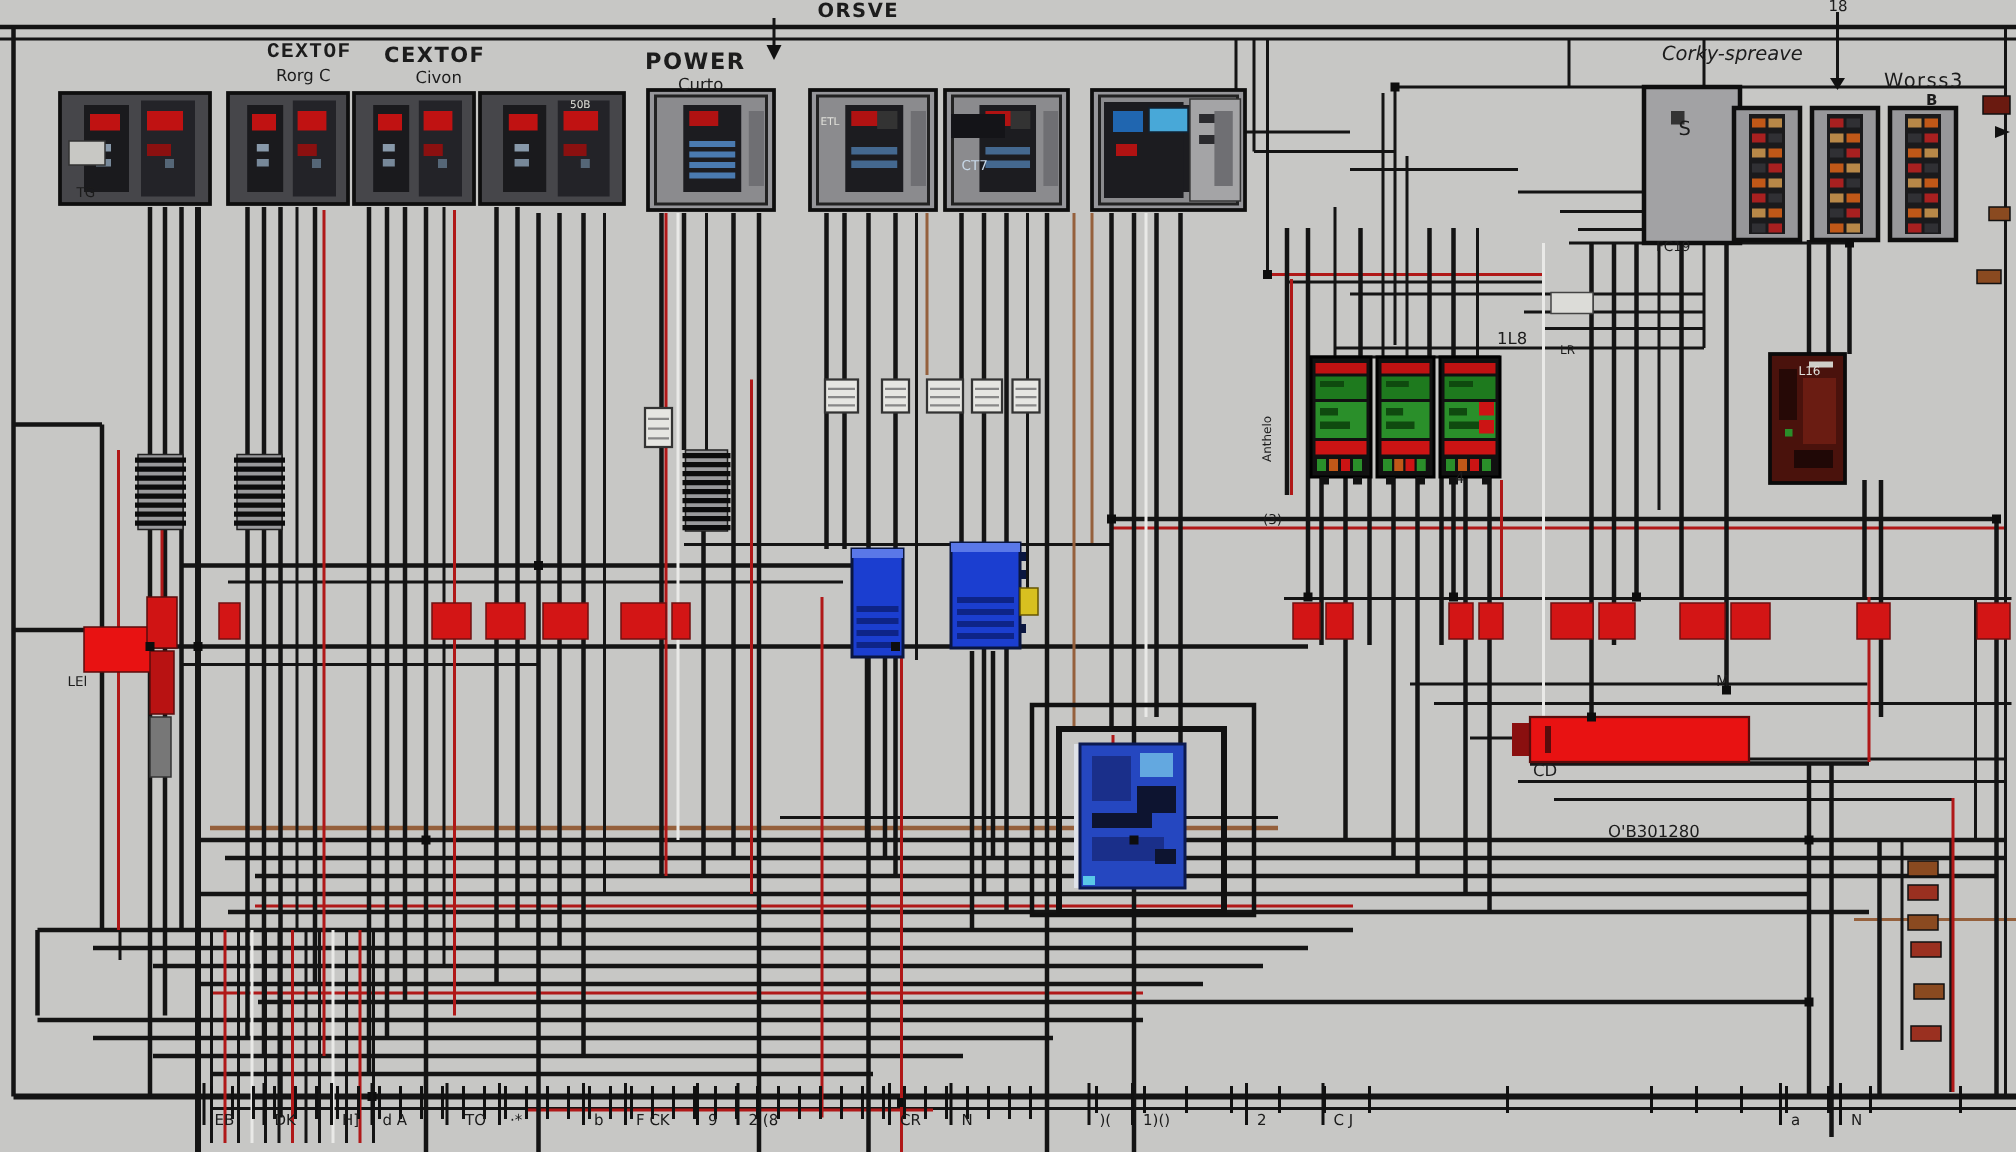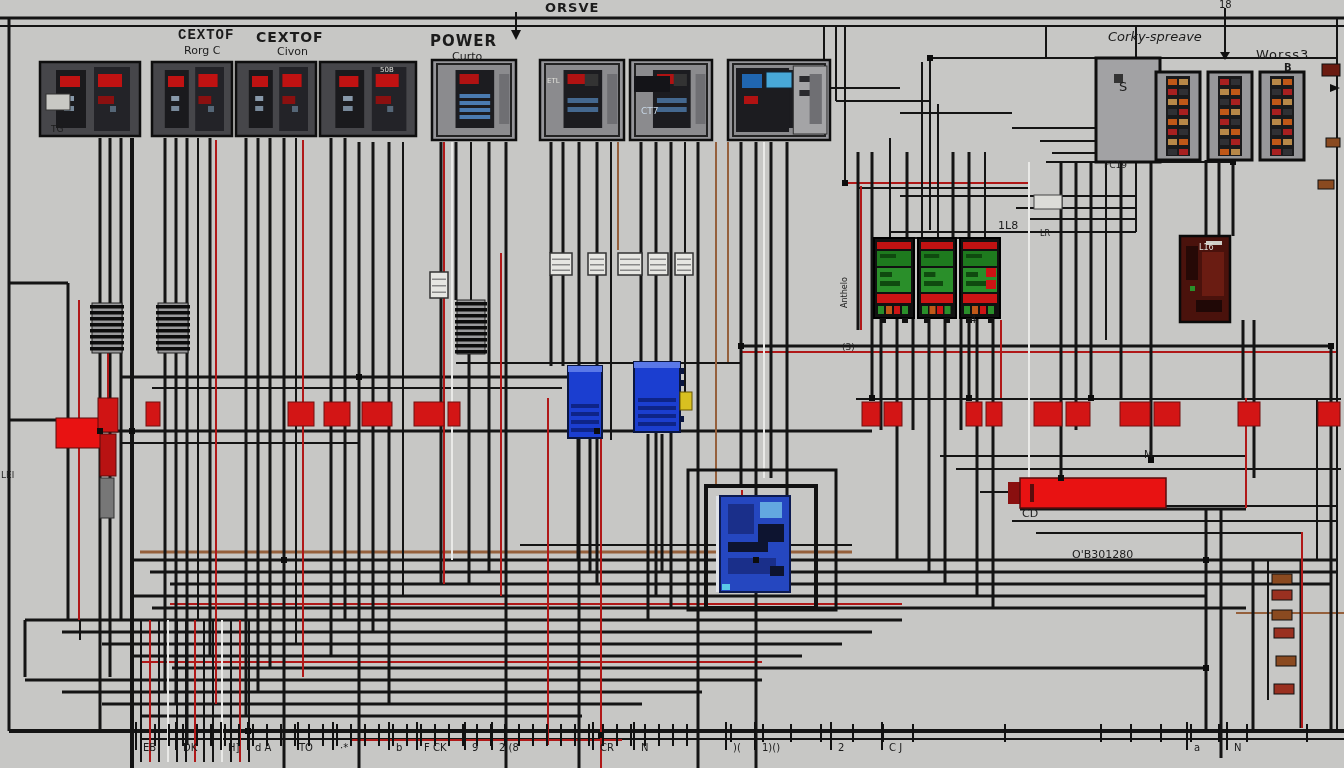--- a/index.html
+++ b/index.html
@@ -671,21 +671,21 @@
   <div class="lbl t11" style="left:184px;top:45px;">Rorg C</div>
   <div class="lbl t14b" style="left:256px;top:30px;">CEXTOF</div>
   <div class="lbl t11" style="left:277px;top:46px;">Civon</div>
   <div class="lbl t15b" style="left:430px;top:34px;">POWER</div>
   <div class="lbl t11" style="left:452px;top:51px;">Curto</div>
 
   <div class="lbl t13 ital" style="left:1108px;top:30px;font-size:13px;">Corky-spreave</div>
   <div class="lbl t13b" style="left:1256px;top:48px;font-weight:normal;">Worss3</div>
   <div class="lbl t10" style="left:1284px;top:63px;font-weight:bold;">B</div>
 
-  <div class="lbl t9" style="left:1px;top:444px;">LEl</div>
+  <div class="lbl t9" style="left:1px;top:424px;padding-left:44px;">LEl</div>
   <div class="lbl t8 vert" style="left:841px;top:308px;">Anthelo</div>
   <div class="lbl t9" style="left:842px;top:316px;">(3)</div>
   <div class="lbl t10" style="left:970px;top:315px;">4</div>
   <div class="lbl t11" style="left:998px;top:220px;">1L8</div>
   <div class="lbl t10" style="left:1144px;top:450px;">M</div>
   <div class="lbl t11" style="left:1022px;top:508px;">CD</div>
   <div class="lbl t11" style="left:1072px;top:510px;margin-top:39px;">O'B301280</div>
   <div class="lbl t8" style="left:1040px;top:198px;margin-top:32px;">LR</div>
 
   <div class="lbl t9" style="left:51px;top:98px;">TG</div>
@@ -694,21 +694,21 @@
   <div class="lbl t9" style="left:641px;top:80px;color:#c8d8e8;">CT7</div>
   <div class="lbl" style="left:1119px;top:80px;font-size:13px;">S</div>
   <div class="lbl t9" style="left:1104px;top:134px;">FC19</div>
   <div class="lbl t8 lt" style="left:1199px;top:244px;">L16</div>
 
   <div id="bottom-labels">
       <div class="bstrip" style="left: 143px; top: 742px;">EB</div>
       <div class="bstrip" style="left: 183px; top: 742px;">DK</div>
       <div class="bstrip" style="left: 228px; top: 742px;">H]</div>
       <div class="bstrip" style="left: 255px; top: 742px;">d A</div>
-      <div class="bstrip" style="left: 299px; top: 742px;">TO</div>
+      <div class="bstrip" style="left: 310px; top: 742px;">TO</div>
       <div class="bstrip" style="left: 340px; top: 742px;">·*</div>
       <div class="bstrip" style="left: 396px; top: 742px;">b</div>
       <div class="bstrip" style="left: 424px; top: 742px;">F CK</div>
       <div class="bstrip" style="left: 472px; top: 742px;">9</div>
       <div class="bstrip" style="left: 499px; top: 742px;">2 (8</div>
       <div class="bstrip" style="left: 600px; top: 742px;">CR</div>
       <div class="bstrip" style="left: 641px; top: 742px;">N</div>
       <div class="bstrip" style="left: 733px; top: 742px;">)(</div>
       <div class="bstrip" style="left: 762px; top: 742px;">1)()</div>
       <div class="bstrip" style="left: 838px; top: 742px;">2</div>

